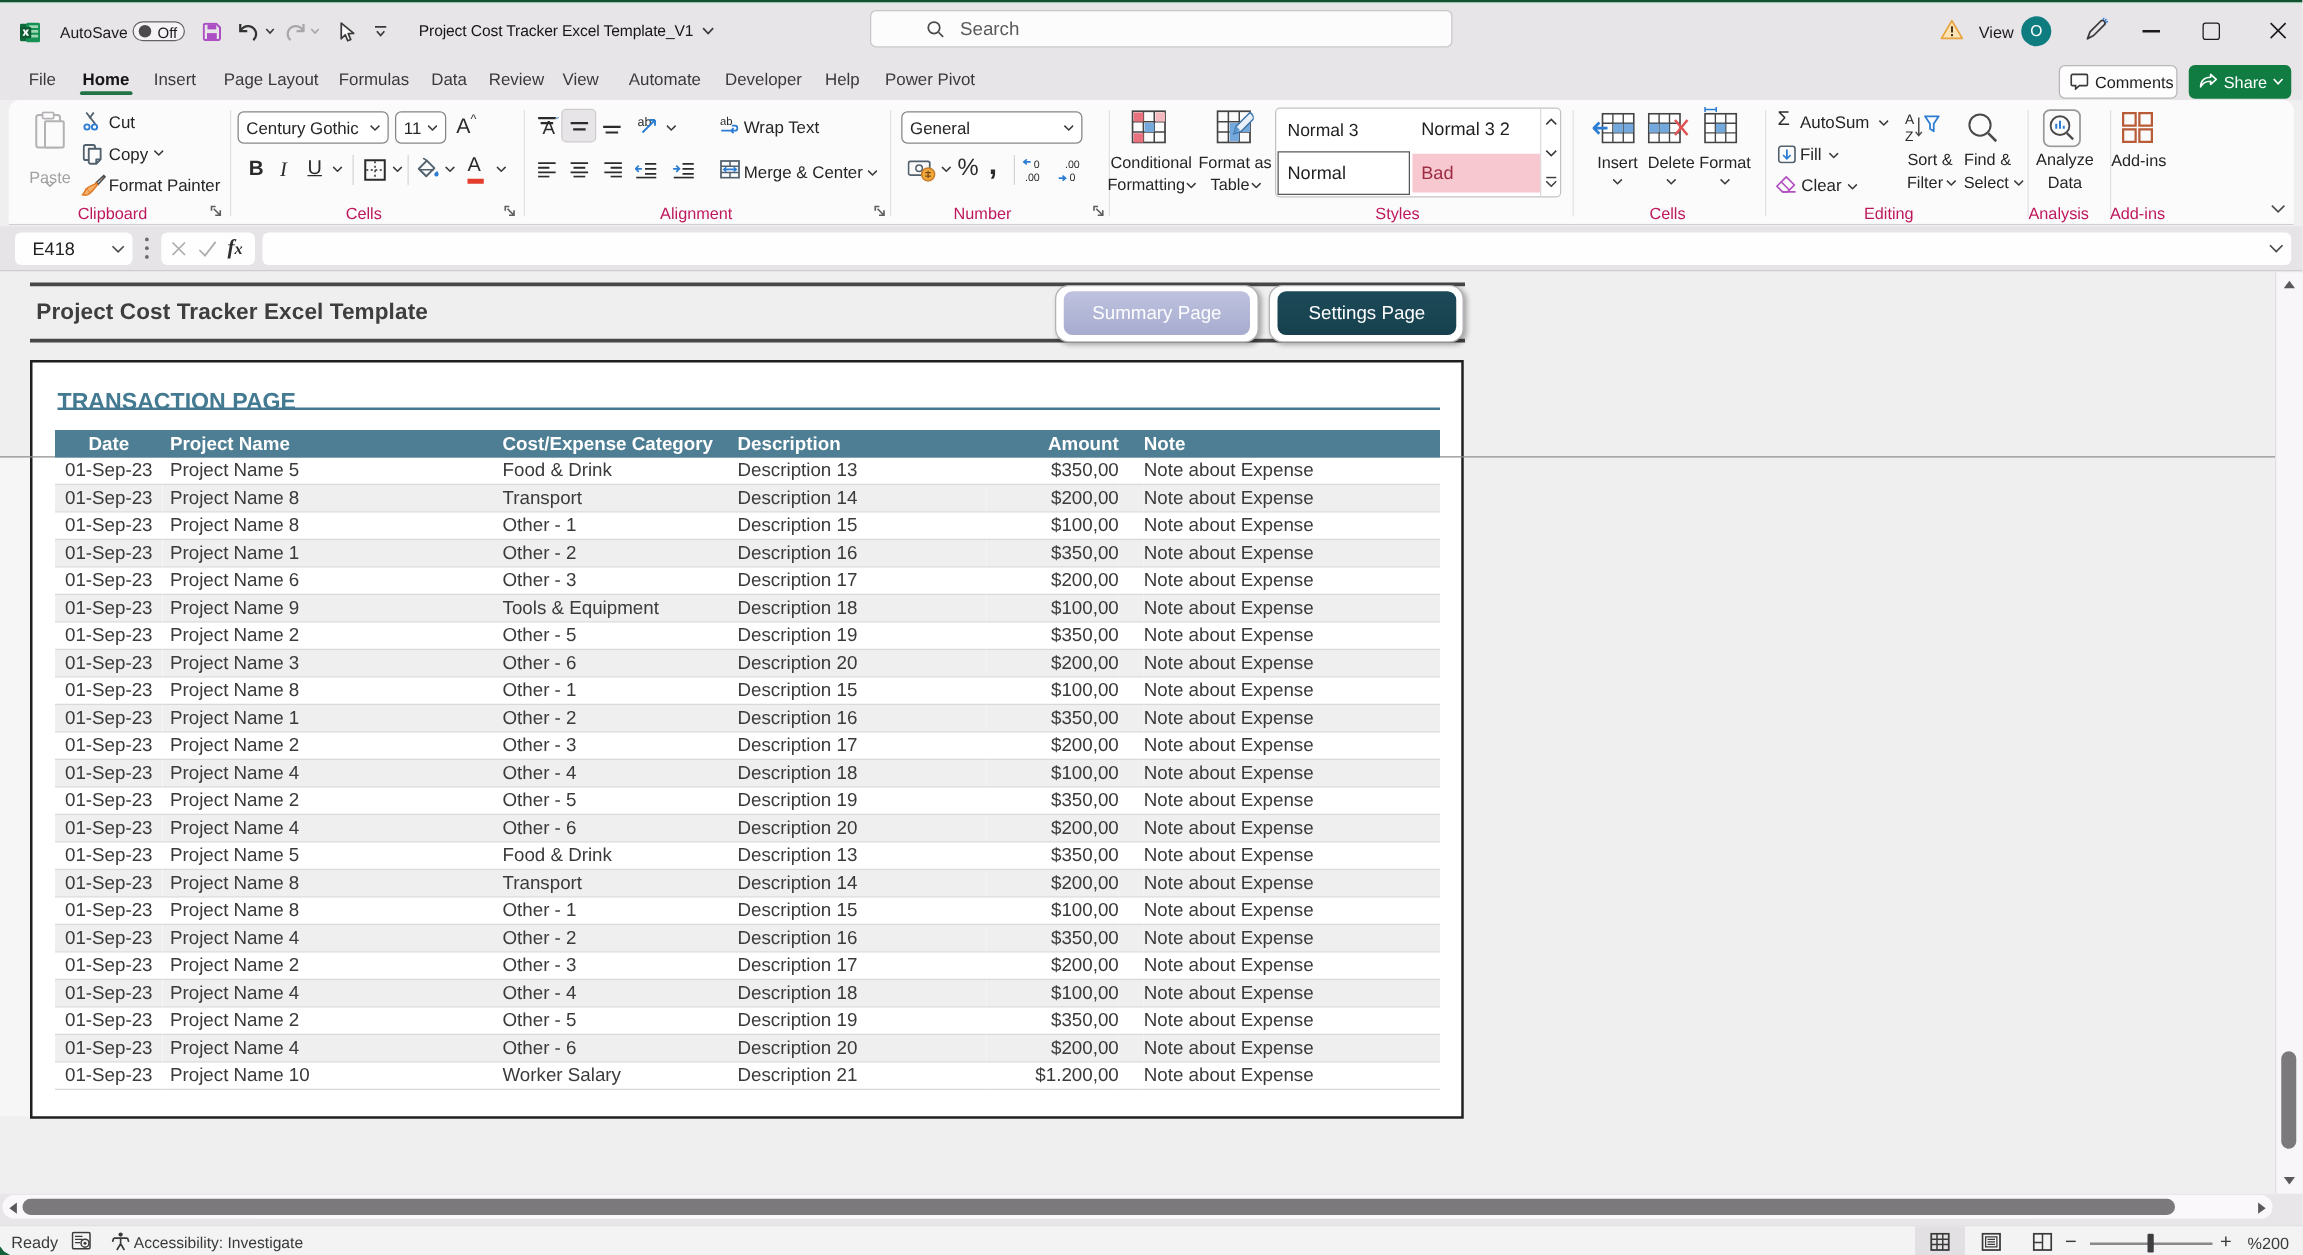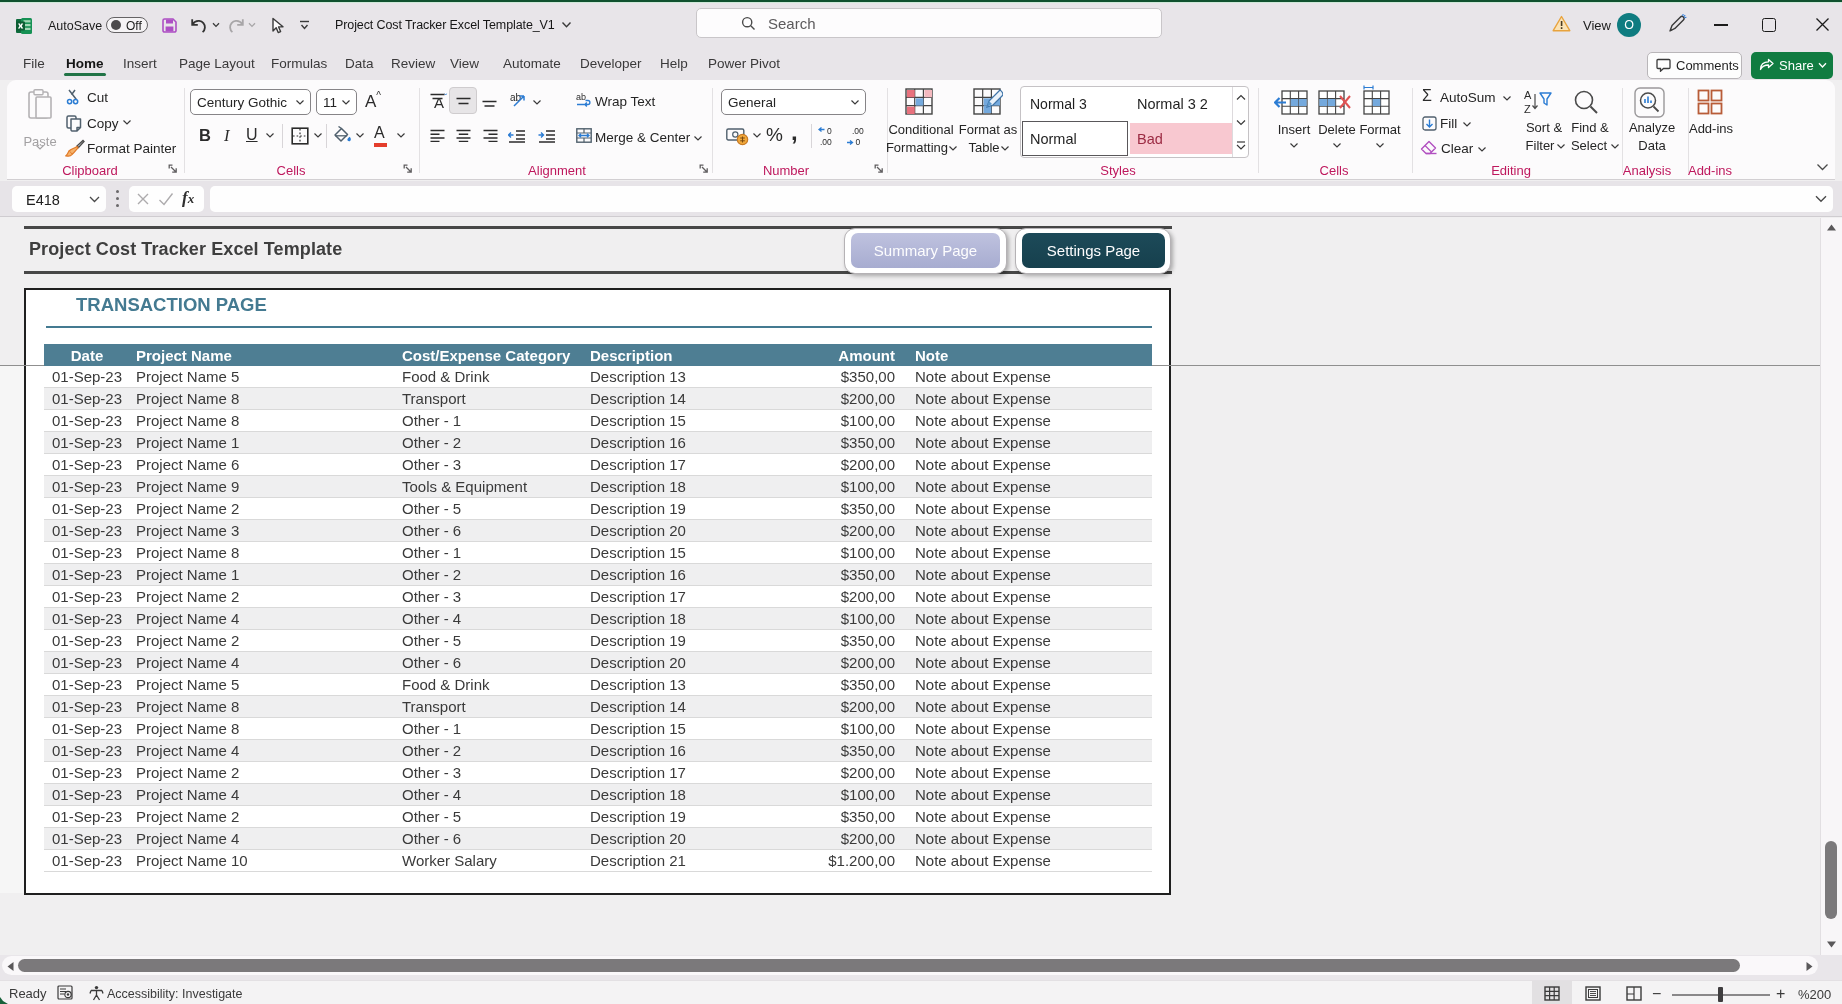--- a/index.html
+++ b/index.html
@@ -507,21 +507,21 @@
 <div class="abs" style="left:844px;top:228px;width:163px;height:46px;background:#fff;border:1px solid #b5b2b5;border-radius:11px;box-shadow:2px 2px 4px rgba(0,0,0,0.3);box-sizing:border-box;"></div>
 <div class="abs" style="left:851px;top:233px;width:149px;height:35px;background:linear-gradient(#bfc2df,#a7acd0);border-radius:7px;"></div>
 <div class="abs" style="left:851px;top:233px;width:149px;height:35px;font-size:15px;color:#fdfdfe;text-align:center;line-height:35px;">Summary Page</div>
 <div class="abs" style="left:1015px;top:228px;width:156px;height:46px;background:#fff;border:1px solid #b5b2b5;border-radius:11px;box-shadow:2px 2px 4px rgba(0,0,0,0.3);box-sizing:border-box;"></div>
 <div class="abs" style="left:1022px;top:233px;width:143px;height:35px;background:linear-gradient(#1d4a59,#16404d);border-radius:7px;"></div>
 <div class="abs" style="left:1022px;top:233px;width:143px;height:35px;font-size:15px;color:#fdfdfe;text-align:center;line-height:35px;">Settings Page</div>
 
 <div class="abs" style="left:24px;top:288px;width:1147px;height:607px;background:#fff;border:2px solid #1f1f1f;box-sizing:border-box;"></div>
 
 <div class="abs" style="left:0;top:365px;width:1820px;height:1px;background:#8f8f8f;"></div>
-<div class="abs" style="left:46px;top:294px;font-size:18.5px;font-weight:bold;color:#447a91;letter-spacing:0px;margin-left:30px;">TRANSACTION PAGE</div>
+<div class="abs" style="left:46px;top:310px;font-size:18.5px;font-weight:bold;color:#447a91;letter-spacing:0px;">TRANSACTION PAGE</div>
 <div class="abs" style="left:46px;top:326px;width:1106px;height:2.4px;background:#447a91;"></div>
 
 <div class="abs" style="left:44px;top:344px;width:1108px;height:22px;background:#4e7e93;"></div>
 <div class="abs" style="left:44px;top:347px;width:86px;height:18px;font-size:15px;font-weight:bold;color:#fff;text-align:center;">Date</div>
 <div class="abs" style="left:136px;top:347px;font-size:15px;font-weight:bold;color:#fff;">Project Name</div>
 <div class="abs" style="left:402px;top:347px;font-size:15px;font-weight:bold;color:#fff;">Cost/Expense Category</div>
 <div class="abs" style="left:590px;top:347px;font-size:15px;font-weight:bold;color:#fff;">Description</div>
 <div class="abs" style="left:795px;top:347px;width:100px;font-size:15px;font-weight:bold;color:#fff;text-align:right;">Amount</div>
 <div class="abs" style="left:915px;top:347px;font-size:15px;font-weight:bold;color:#fff;">Note</div>
 

